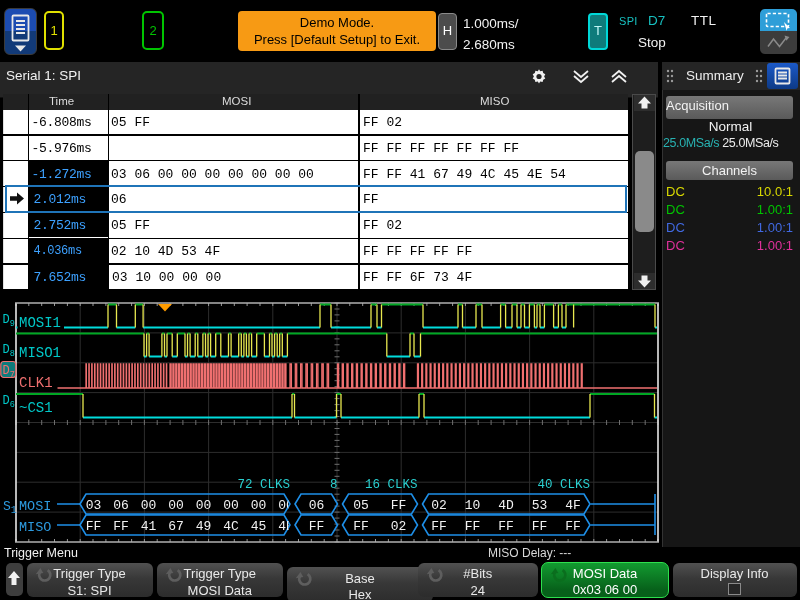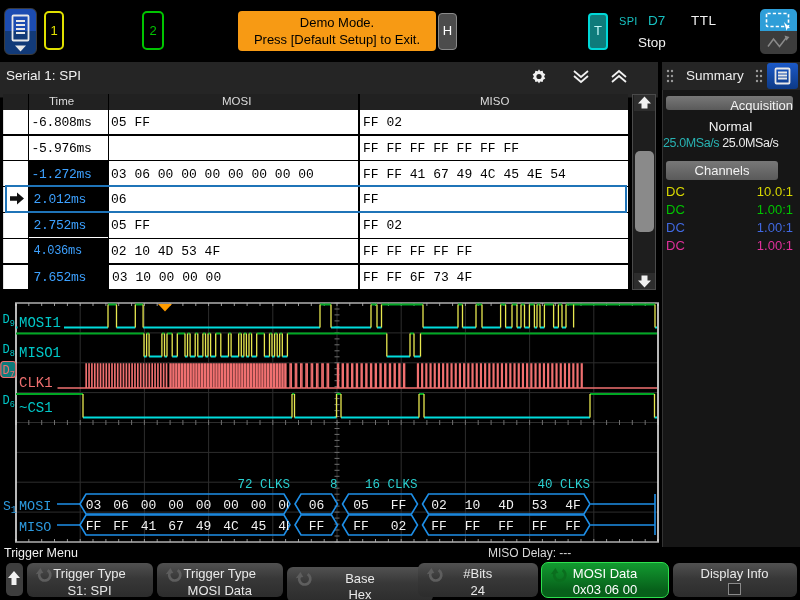--- a/index.html
+++ b/index.html
@@ -14,20 +14,21 @@
 <svg width="31" height="45">
 <rect x="7.5" y="6.5" width="16" height="25" fill="none" stroke="#e8e8e8" stroke-width="1.8" rx="1"></rect>
 <path d="M11 12h9M11 16h9M11 20h9M11 24h9" stroke="#e8e8e8" stroke-width="2.2"></path>
 <path d="M10 36.5h11l-5.5 6z" fill="#e8e8e8"></path>
       </svg></div>
 <div class="abs" style="left:44px;top:11px;width:20px;height:39px;border:2px solid #e0e000;border-radius:5px;color:#e0e000;font-size:13px;text-align:center;line-height:35px">1</div>
 <div class="abs" style="left:142px;top:11px;width:22px;height:39px;border:2px solid #00c400;border-radius:5px;color:#00c400;font-size:13px;text-align:center;line-height:35px">2</div>
 <div class="abs" style="left:238px;top:11px;width:198px;height:40px;background:#f79a14;border-radius:4px;
 color:#000;font-size:13px;text-align:center;padding-top:4px;line-height:1.3">Demo Mode.<br>Press [Default Setup] to Exit.</div>
 <div class="abs" style="left:438px;top:13px;width:19px;height:37px;background:#4c4c4c;border:1px solid #8a8a8a;border-radius:4px;color:#fff;font-size:13px;text-align:center;line-height:34px">H</div>
+<div class="abs" style="left:463px;top:13px;color:#f2f2f2;font-size:13.5px;line-height:1.56">1.000ms/<br>2.680ms</div>
 <div class="abs" style="left:588px;top:13px;width:20px;height:37px;background:#0e7b7b;border:2px solid #00d8d8;border-radius:4px;color:#bff5f5;font-size:13px;text-align:center;line-height:31px">T</div>
 <div class="abs" style="left:619px;top:15px;color:#17c0c0;font-size:11px;letter-spacing:.3px">SPI</div>
 <div class="abs" style="left:648px;top:13px;color:#17c0c0;font-size:13.5px">D7</div>
 <div class="abs" style="left:691px;top:13px;color:#f2f2f2;font-size:13.5px;letter-spacing:.5px">TTL</div>
 <div class="abs" style="left:638px;top:35px;color:#f2f2f2;font-size:13.5px">Stop</div>
 <div class="abs" style="left:760px;top:9px;width:37px;height:22px;background:#2e9ed8;border-radius:5px 5px 0 0">
 <svg width="37" height="22">
 <rect x="6.5" y="4.5" width="22" height="13" fill="none" stroke="#fff" stroke-width="1.6" stroke-dasharray="3.2 2.1" rx="1"></rect>
 <path d="M24 13l6 6-2.5.3-.9 2.4z" fill="#fff"></path>
       </svg></div>
@@ -124,24 +125,24 @@
           <circle cx="3" cy="12" r="1.2"></circle>
           <circle cx="7" cy="12" r="1.2"></circle>
         </g>
       </svg>
 <div class="abs" style="left:105px;top:1px;width:31px;height:26px;border-radius:3px;background:linear-gradient(#1b59c8,#0d3a86)">
 <svg width="31" height="26">
 <rect x="8.5" y="5.5" width="14" height="15" fill="none" stroke="#e8e8e8" stroke-width="1.8" rx="1"></rect>
 <path d="M11 9.5h9M11 12.5h9M11 15.5h9" stroke="#e8e8e8" stroke-width="1.8"></path>
         </svg></div>
     </div>
-<div class="abs" style="left:666px;top:96px;width:127px;height:14px;border-radius:3px;background:linear-gradient(#787878,#5a5a5a);color:#f2f2f2;font-size:13px;text-align:right;line-height:19px">Acquisition</div>
+<div class="abs" style="left:666px;top:96px;width:127px;height:23px;border-radius:3px;background:linear-gradient(#787878,#5a5a5a);color:#f2f2f2;font-size:13px;text-align:left;line-height:19px">Acquisition</div>
 <div class="abs" style="left:662px;top:119px;width:137px;color:#f2f2f2;font-size:13.5px;text-align:center">Normal</div>
 <div class="abs" style="left:663px;top:136px;width:137px;font-size:12.5px;letter-spacing:-.4px"><span style="color:#28b2b2">25.0MSa/s</span> <span style="color:#ececec">25.0MSa/s</span></div>
-<div class="abs" style="left:666px;top:161px;width:112px;height:19px;border-radius:3px;background:linear-gradient(#787878,#5a5a5a);color:#f2f2f2;font-size:13px;text-align:center;line-height:19px">Channels</div>
+<div class="abs" style="left:666px;top:161px;width:127px;height:19px;border-radius:3px;background:linear-gradient(#787878,#5a5a5a);color:#f2f2f2;font-size:13px;text-align:center;line-height:19px">Channels</div>
 <div class="abs" style="left:666px;top:184px;color:#d8d800;font-size:13px">DC</div>
 <div class="abs" style="left:662px;top:184px;width:131px;color:#d8d800;font-size:13px;text-align:right">10.0:1</div>
 <div class="abs" style="left:666px;top:202px;color:#00c400;font-size:13px">DC</div>
 <div class="abs" style="left:662px;top:202px;width:131px;color:#00c400;font-size:13px;text-align:right">1.00:1</div>
 <div class="abs" style="left:666px;top:220px;color:#4169e1;font-size:13px">DC</div>
 <div class="abs" style="left:662px;top:220px;width:131px;color:#4169e1;font-size:13px;text-align:right">1.00:1</div>
 <div class="abs" style="left:666px;top:238px;color:#e0309b;font-size:13px">DC</div>
 <div class="abs" style="left:662px;top:238px;width:131px;color:#e0309b;font-size:13px;text-align:right">1.00:1</div>
 <svg width="800" height="600" style="position:absolute;left:0;top:0">
 <line x1="80.2" y1="303" x2="80.2" y2="542" stroke="#2d2d2d" stroke-width="1"></line>

